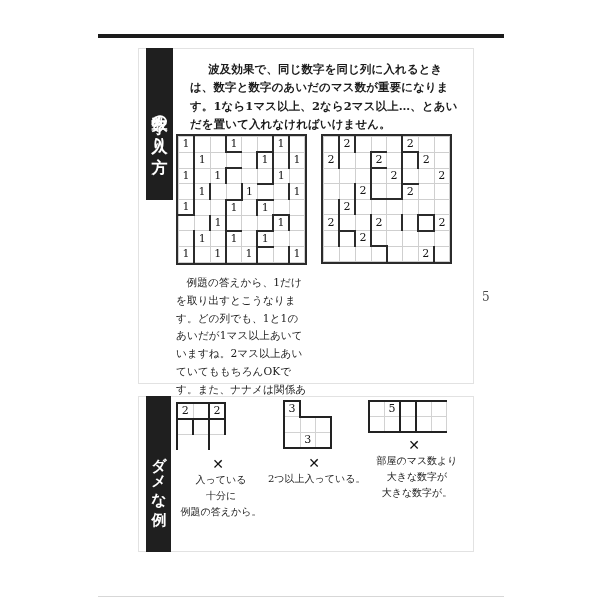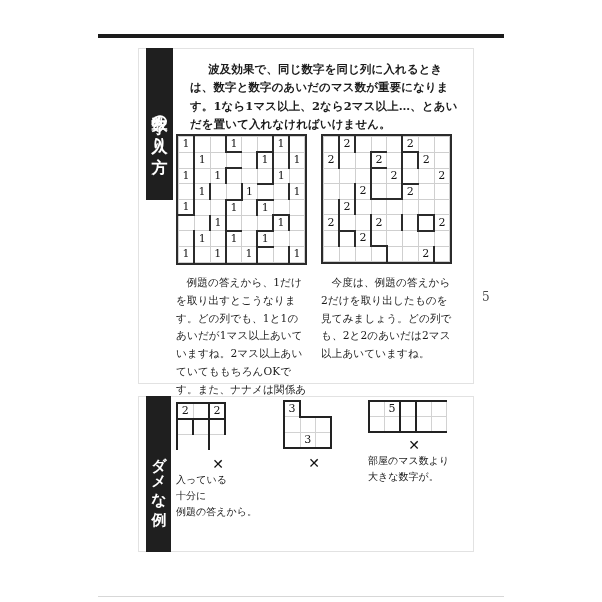--- a/index.html
+++ b/index.html
@@ -72,21 +72,21 @@
            font-family:"DejaVu Serif","Liberation Serif",serif;
            font-size:11px;line-height:14px;color:#151515;}
   .mini td.n{border-color:transparent;}
   .mini td.t{border-top:2px solid #222;}
   .mini td.l{border-left:2px solid #222;}
   .mini td.b{border-bottom:2px solid #222;}
   .mini td.r{border-right:2px solid #222;}
   .xmark{font-family:"DejaVu Sans","Liberation Sans",sans-serif;
          font-size:14px;font-weight:700;color:#111;text-align:center;}
   .cap{font-size:10px;line-height:1.6;color:#1a1a1a;
-       font-family:"DejaVu Serif","Liberation Serif",serif;}
+       font-family:"DejaVu Serif","Liberation Serif",serif;text-align:center;}
   .cap div{white-space:nowrap;}
   .x-left{width:84px;margin-top:6px;}
   .x-mid{width:92px;margin-top:6px;}
   .x-right{width:92px;margin-top:4px;}
 </style>
 </head>
 <body>
 
 <div class="page">
 
@@ -274,23 +274,20 @@
             <td class="wl"></td>
           </tr>
         </tbody>
       </table>
   </div>
 
   <div class="expl expl-left">
     <p>例題の答えから、1だけを取り出すとこうなります。どの列でも、1と1のあいだが1マス以上あいていますね。2マス以上あいていてももちろんOKです。また、ナナメは関係ありません。</p>
   </div>
 
-  <div class="expl expl-right">
-    <p>今度は、例題の答えから2だけを取り出したものを見てみましょう。どの列でも、2と2のあいだは2マス以上あいていますね。</p>
-  </div>
 
   <div class="pageno">5</div>
 
   <div class="panel panel-bad"></div>
 
   <div class="vtab vtab-bad">
     <span>ダメな例</span>
   </div>
 
   <div class="bad bad-1">
@@ -343,20 +340,21 @@
           <td class="n"></td>
           <td class="l b"></td>
           <td class="b">3</td>
           <td class="b r"></td>
         </tr>
       </tbody>
         </table>
     </div>
     <div class="xmark x-mid">✕</div>
     <div class="cap" id="cap2">
+        <div>2つ以上入っている。</div>
       </div>
   </div>
 
   <div class="bad bad-3">
     <div class="mini">
       <table>
           <tbody>
         <tr>
           <td class="t l"></td>
           <td class="t">5</td>
@@ -370,17 +368,18 @@
           <td class="l b"></td>
           <td class="b l"></td>
           <td class="b"></td>
         </tr>
       </tbody>
         </table>
     </div>
     <div class="xmark x-right">✕</div>
     <div class="cap" id="cap3">
         <div>部屋のマス数より</div>
+        <div>大きな数字が</div>
         <div>大きな数字が。</div>
       </div>
   </div>
 
 </div>
 
 </body></html>

